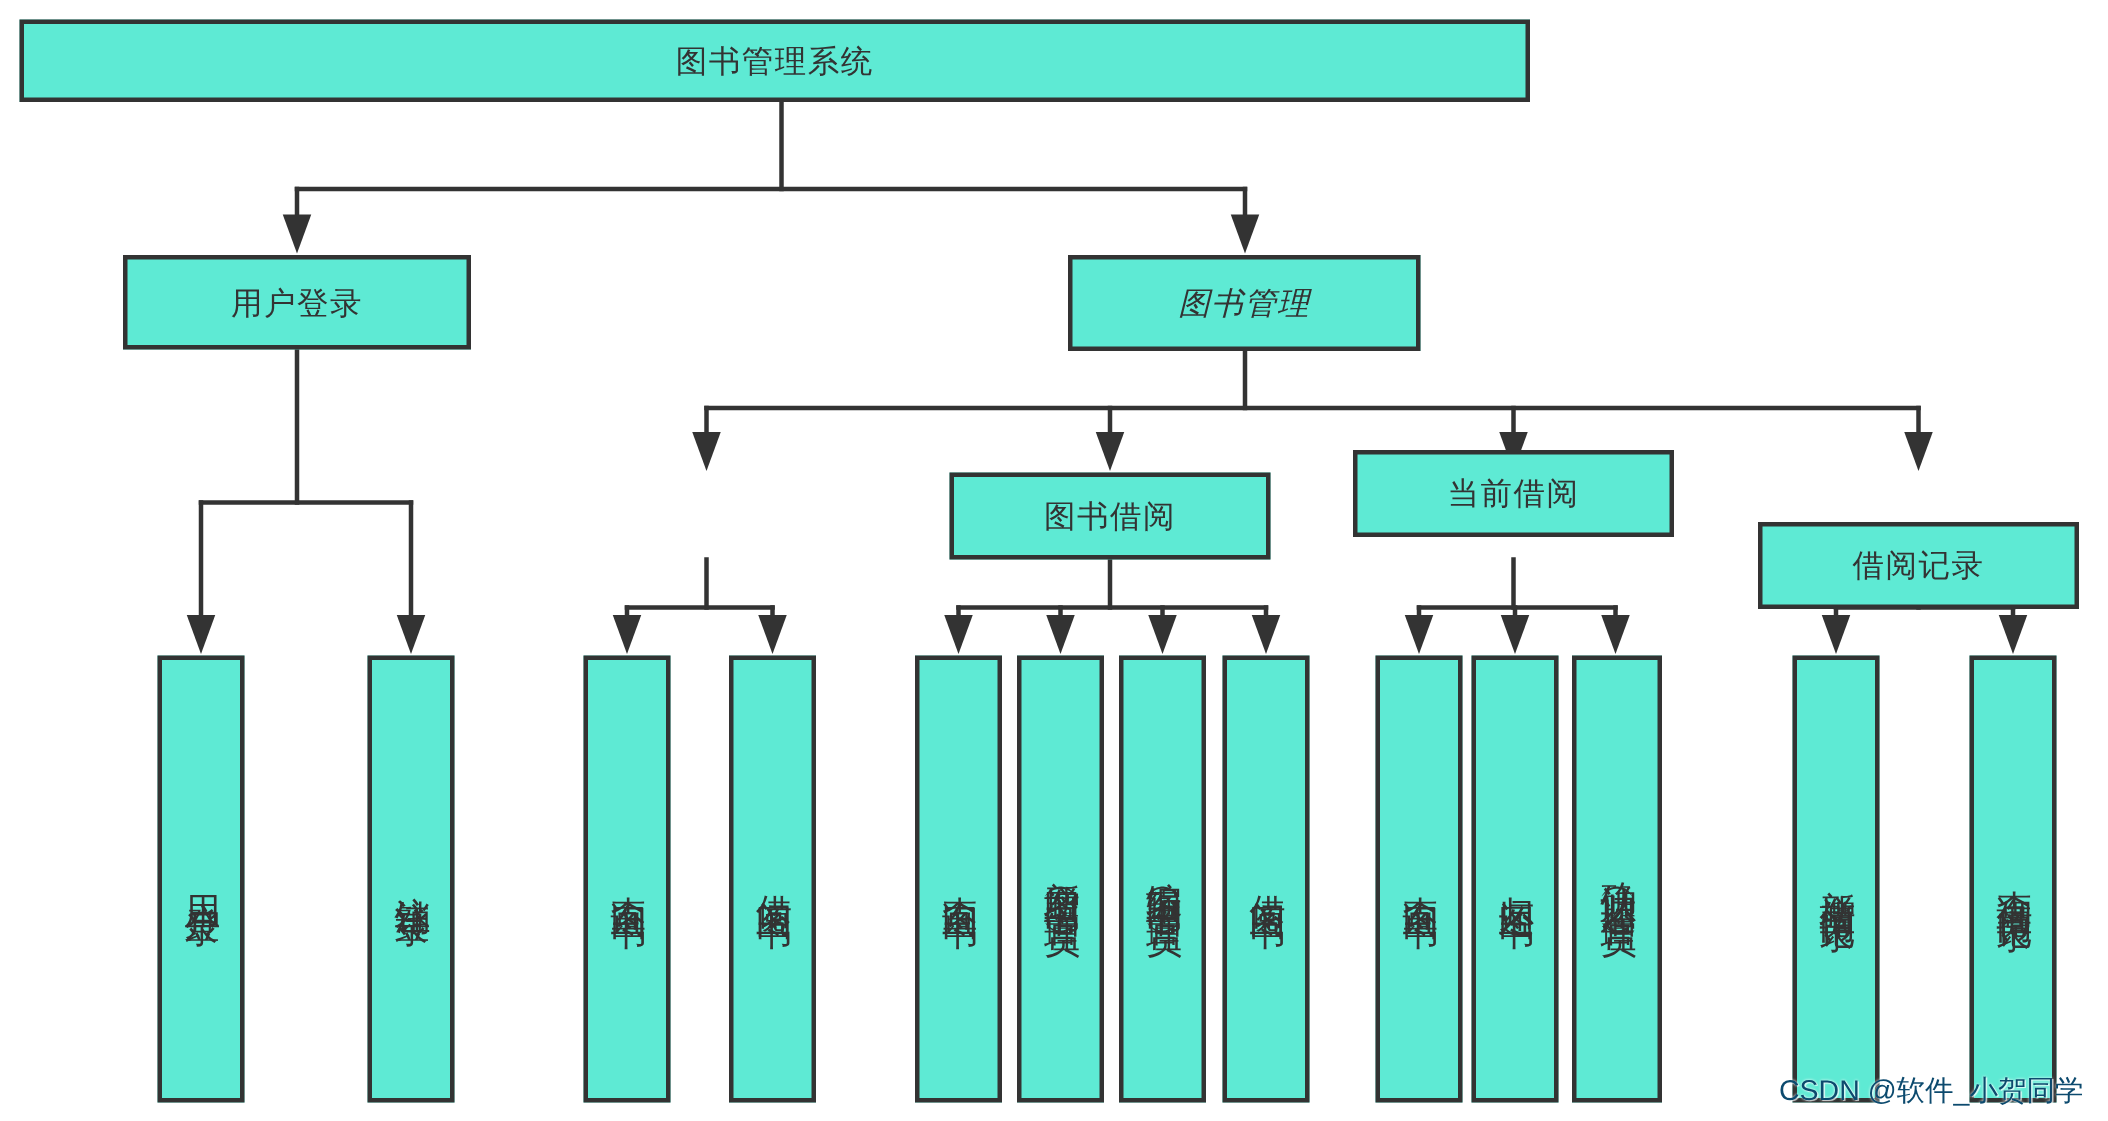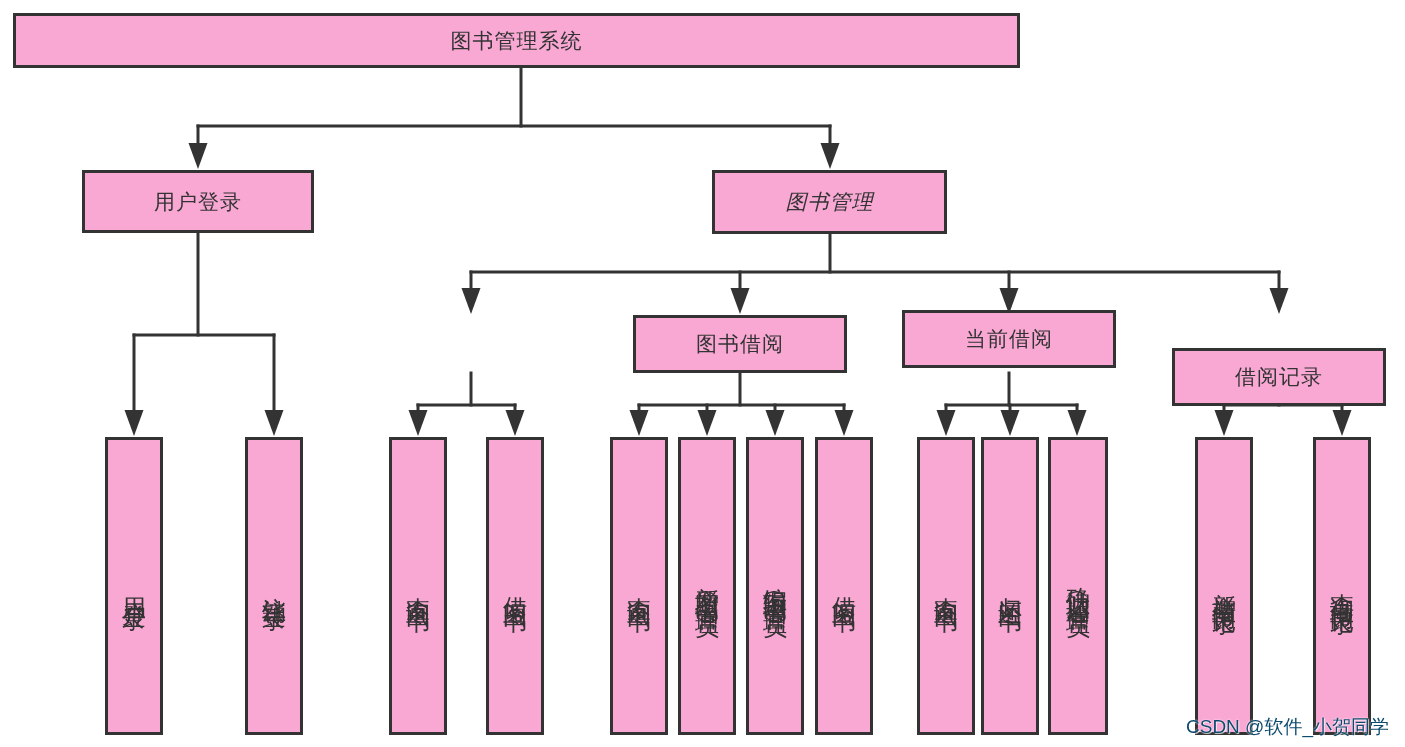--- a/index.html
+++ b/index.html
@@ -6,21 +6,21 @@
   .stage{
     position:relative;
     width:1405px;height:747px;
     background:#ffffff;
     font-family:"Liberation Sans","DejaVu Sans",sans-serif;
     overflow:hidden;
   }
   svg.connectors{position:absolute;left:0;top:0;z-index:1;}
   .node{
     position:absolute;
-    background:#f9a8d4;
+    background:#5eead4;
     border:3px solid #333333;
     box-sizing:border-box;
     display:flex;align-items:center;justify-content:center;
     color:#333333;
     z-index:2;
   }
   .h-node{font-size:21px;letter-spacing:1px;}
   .v-node{
     writing-mode:vertical-rl;
     font-size:24px;
@@ -120,21 +120,21 @@
       <path class="arrowhead" d="M1332.5 410 L1351.5 410 L1342 436 Z"></path>
     </g>
   </svg>
 
   <div class="node h-node" style="left:13px;top:13px;width:1007px;height:55px;">图书管理系统</div>
 
   <div class="node h-node" style="left:82px;top:170px;width:232px;height:63px;">用户登录</div>
   <div class="node h-node" style="left:712px;top:170px;width:235px;height:64px;font-style:italic;">图书管理</div>
 
   <div class="node h-node" style="left:633px;top:315px;width:214px;height:58px;">图书借阅</div>
-  <div class="node h-node" style="left:902px;top:310px;width:214px;height:58px;">当前借阅</div>
+  <div class="node h-node" style="left:902px;top:300px;width:214px;height:58px;">当前借阅</div>
   <div class="node h-node" style="left:1172px;top:315px;width:214px;height:58px;margin-top:33px;">借阅记录</div>
 
   <div class="node v-node" style="left:105px;top:437px;width:58px;height:298px;">用户登录</div>
   <div class="node v-node" style="left:245px;top:437px;width:58px;height:298px;">注销登录</div>
 
   <div class="node v-node" style="left:389px;top:437px;width:58px;height:298px;">查询图书</div>
   <div class="node v-node" style="left:486px;top:437px;width:58px;height:298px;">借阅图书</div>
 
   <div class="node v-node" style="left:610px;top:437px;width:58px;height:298px;">查询图书</div>
   <div class="node v-node" style="left:678px;top:437px;width:58px;height:298px;">新增图书（管理员）</div>

